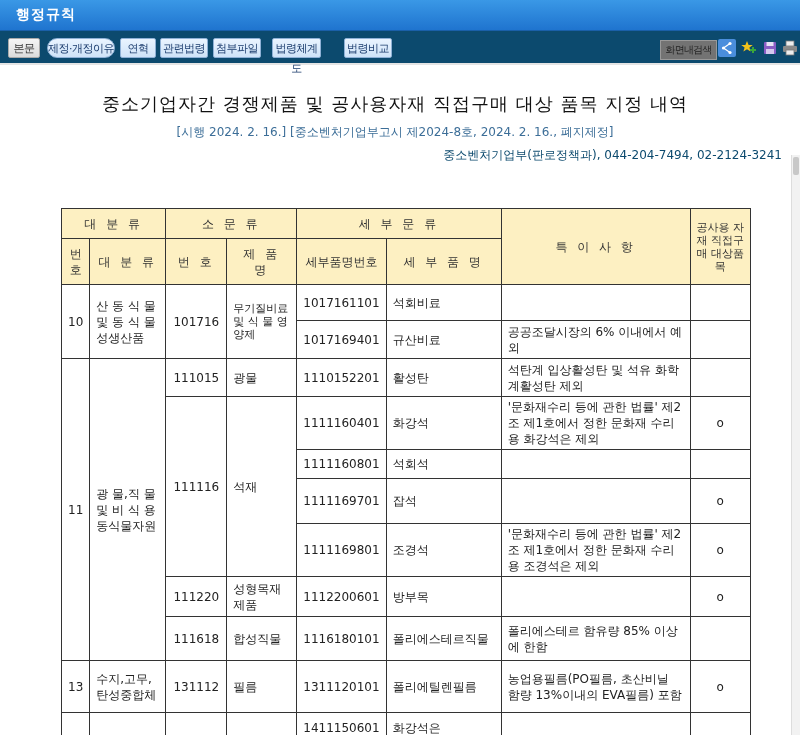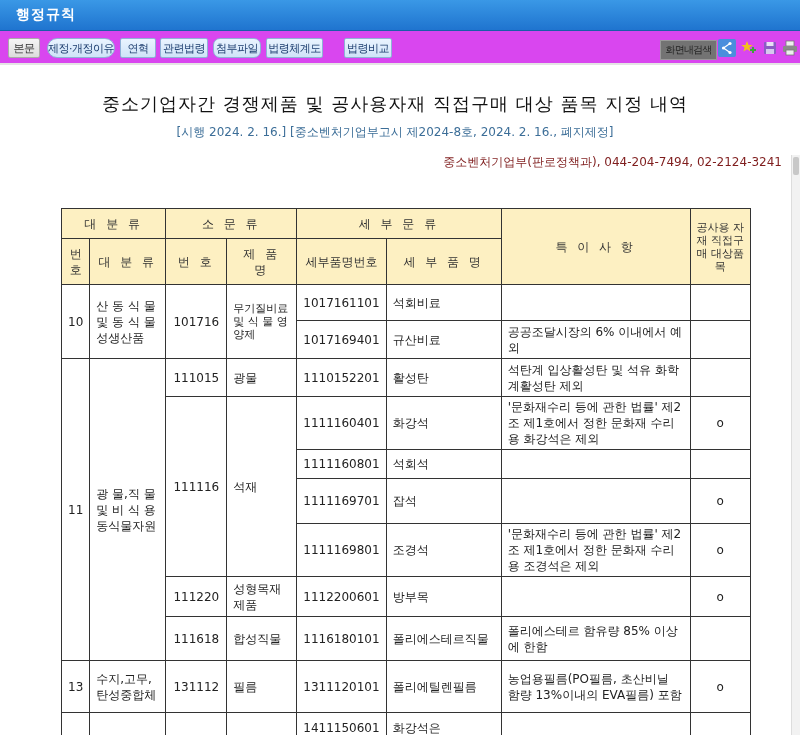--- a/index.html
+++ b/index.html
@@ -1,53 +1,53 @@
 <!DOCTYPE html>
 <html><head>
 <meta charset="utf-8">
 <style>
   html, body { margin:0; padding:0; }
   body { width:800px; height:735px; overflow:hidden; background:#fff; font-family:"DejaVu Sans", sans-serif; position:relative; }
   .titlebar { position:absolute; left:0; top:0; width:800px; height:30px; background:linear-gradient(#3a98e6,#1f74cf); border-bottom:1px solid #1a5fa8; }
   .titlebar .t { position:absolute; left:16px; top:6px; color:#fff; font-size:14px; font-weight:bold; letter-spacing:1px; }
-  .toolbar { position:absolute; left:0; top:31px; width:800px; height:32px; background:#d946ef; border-bottom:2px solid #e4e4e4; }
+  .toolbar { position:absolute; left:0; top:31px; width:800px; height:32px; background:#0c4a6e; border-bottom:2px solid #e4e4e4; }
   .tb-btn { position:absolute; top:7px; height:20px; font-size:11px; line-height:20px; text-align:center; border:1px solid #8fb1d6; border-radius:2px; background:linear-gradient(#eaf4ff,#cfe3f8); color:#1a3b6c; letter-spacing:-0.5px; box-sizing:border-box; }
   .tb-btn.first { background:linear-gradient(#f5f5f5,#dcdcdc); border-color:#aaa; color:#333; }
   .search-btn { position:absolute; left:660px; top:40px; width:55px; height:18px; border:1px solid #999; background:#737373; font-size:10px; line-height:18px; text-align:center; color:#222; letter-spacing:-0.8px; }
   .icon-btn { position:absolute; top:39px; width:18px; height:18px; }
   .share { left:718px; background:#4a8edc; border-radius:2px; }
   .share svg, .fav svg, .save svg, .print svg { display:block; }
   .fav { left:740px; }
   .save { left:761px; }
   .print { left:781px; }
   .content { position:absolute; left:0; top:65px; width:790px; height:670px; }
   .scroll { position:absolute; left:791px; top:155px; width:9px; height:580px; background:#f2f2f2; border-left:1px solid #ddd; }
   .scroll .thumb { position:absolute; left:1px; top:2px; width:6px; height:18px; background:#c8c8c8; border-radius:2px; }
   .doc-title { position:absolute; left:0; top:92px; width:790px; text-align:center; font-size:18px; color:#111; letter-spacing:1px; }
   .doc-sub { position:absolute; left:0; top:124px; width:790px; text-align:center; font-size:12px; color:#3c6e98; }
-  .doc-contact { position:absolute; right:18px; top:154px; font-size:12px; color:#7f1d1d;margin-left:13px; }
+  .doc-contact { position:absolute; right:18px; top:147px; font-size:12px; color:#0c4a6e;margin-left:13px; }
   table.grid { position:absolute; left:61px; top:208px; border-collapse:collapse; font-size:12px; color:#222; table-layout:fixed; }
   table.grid td { border:1px solid #333; padding:2px 6px; vertical-align:middle; line-height:16px; }
   table.grid td.h { background:#fdf0c2; text-align:center; letter-spacing:3px; color:#333; }
   td.c { text-align:center; }
 </style>
 </head>
 <body>
 
 <div class="titlebar">
   <span class="t">행정규칙</span>
 </div>
 
 <div class="toolbar">
   <div class="tb-btn first" style="left:8px;width:32px;">본문</div>
   <div class="tb-btn" style="left:47px;width:68px;border-radius:10px;">제정·개정이유</div>
   <div class="tb-btn" style="left:120px;width:36px;">연혁</div>
   <div class="tb-btn" style="left:160px;width:48px;">관련법령</div>
-  <div class="tb-btn" style="left:213px;width:48px;border-radius:7px;">첨부파일</div>
-  <div class="tb-btn" style="left:266px;width:57px;">법령체계도</div>
+  <div class="tb-btn" style="left:213px;width:48px;">첨부파일</div>
+  <div class="tb-btn" style="left:272px;width:49px;">법령체계도</div>
   <div class="tb-btn" style="left:344px;width:48px;">법령비교</div>
 </div>
 
 <div class="search-btn">화면내검색</div>
 <div class="icon-btn share">
   <svg width="18" height="18" viewBox="0 0 18 18">
       <circle cx="12" cy="4.5" r="1.6" fill="#fff"></circle>
       <circle cx="12" cy="13.5" r="1.6" fill="#fff"></circle>
       <circle cx="5.5" cy="9" r="1.6" fill="#fff"></circle>
       <path d="M12 4.5 L5.5 9 L12 13.5" stroke="#fff" stroke-width="1.2" fill="none"></path>

